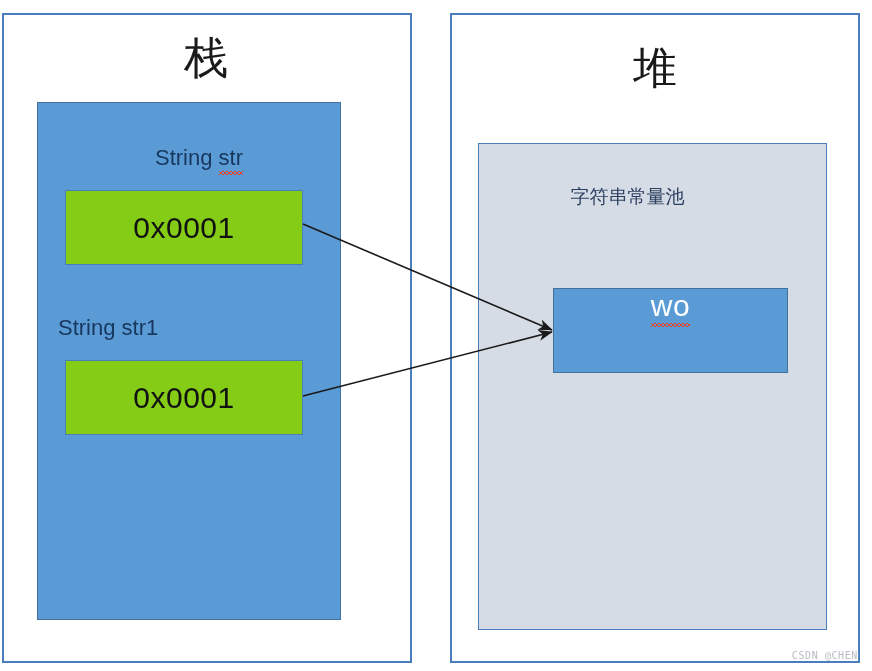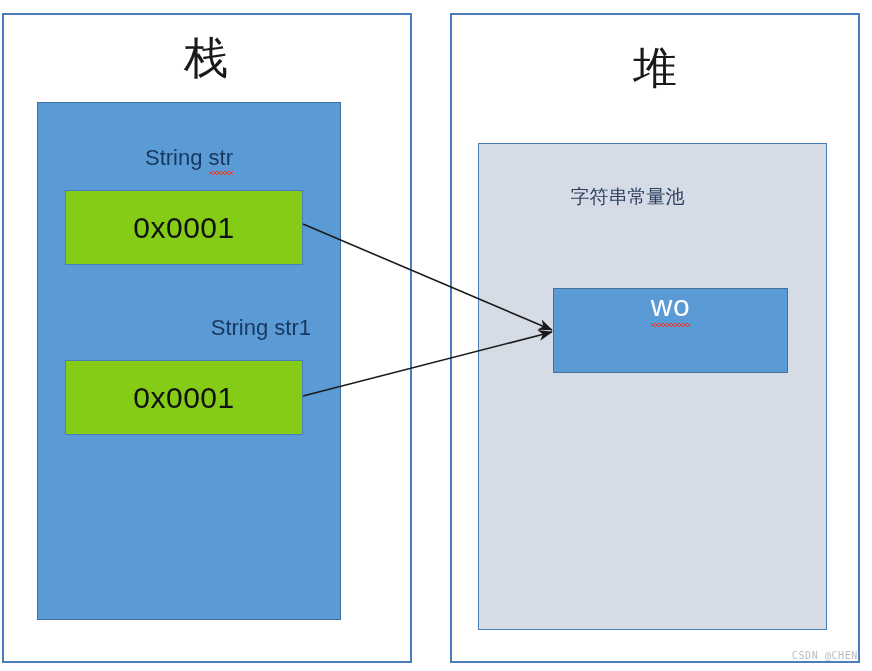--- a/index.html
+++ b/index.html
@@ -49,22 +49,22 @@
   }
 
   .var-label {
     position: absolute;
     font-family: "Liberation Sans", sans-serif;
     font-size: 22px;
     color: #17375E;
     white-space: nowrap;
     letter-spacing: 0px;
   }
-  #label-str  { left: 37px; top: 145px; width: 304px; text-align: center; }
-  #label-str1 { left: 37px; top: 315px; width: 274px; text-align: right; }
+  #label-str  { left: 37px; top: 145px; width: 304px; text-align: center; padding-left: 10px; }
+  #label-str1 { left: 37px; top: 315px; width: 274px; text-align: left; padding-left: 21px; }
 
   
   .squiggle {
     position: relative;
     display: inline-block;
   }
   .squiggle::after {
     content: "";
     position: absolute;
     left: 0; right: 0;

